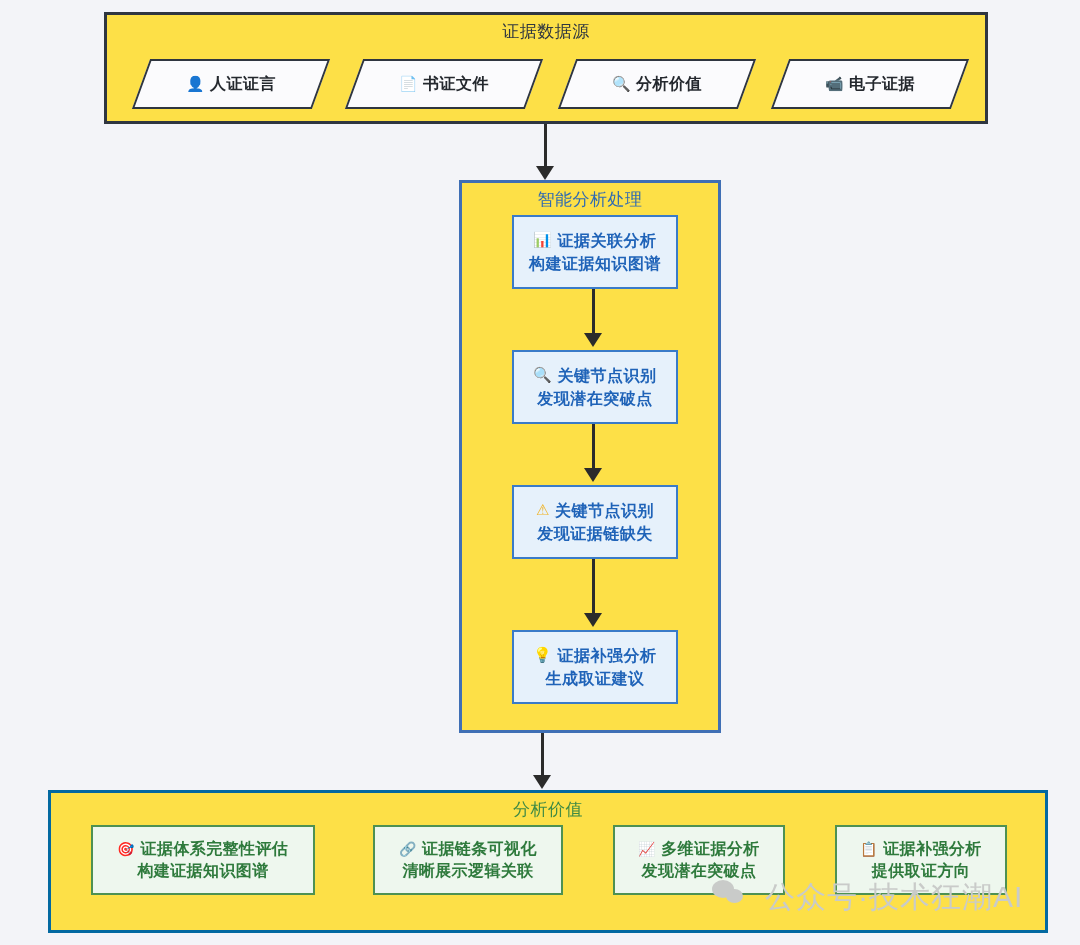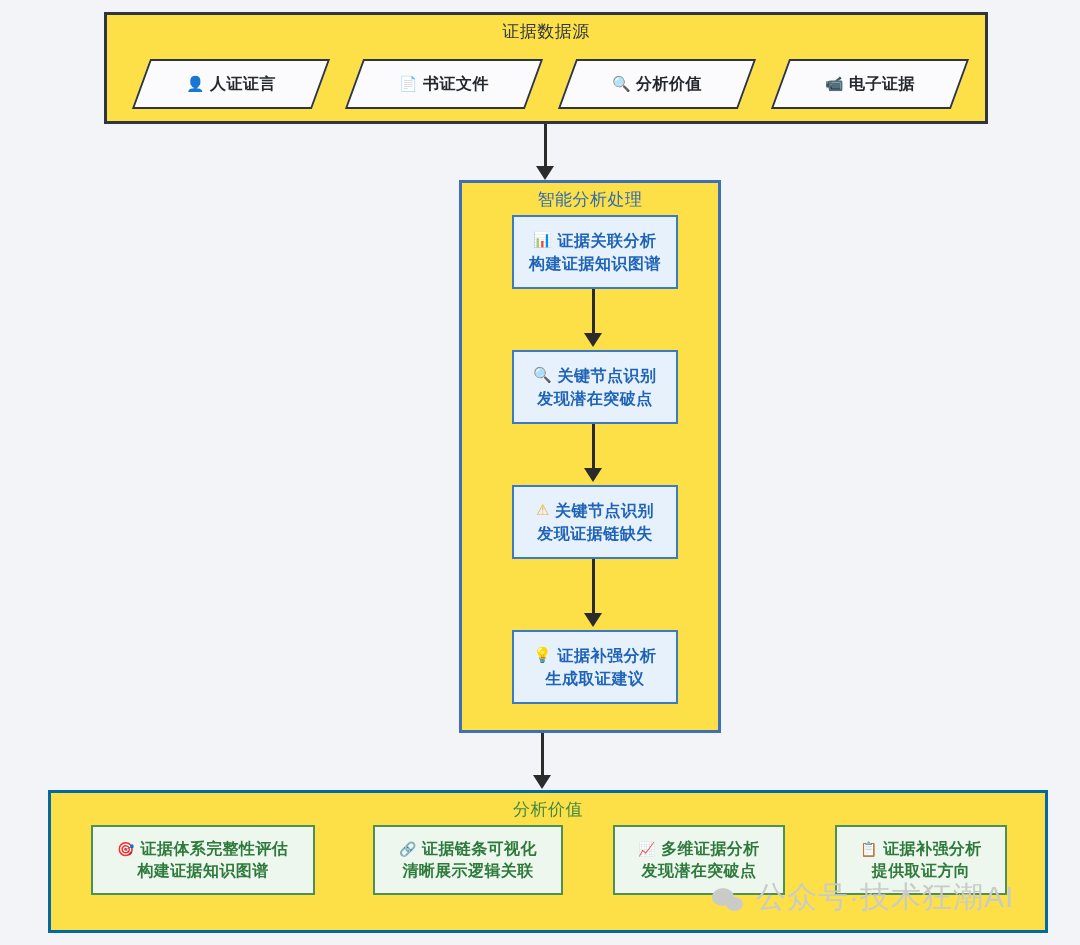--- a/index.html
+++ b/index.html
@@ -176,22 +176,22 @@
     display: inline-block;
   }
   .glyph-sm { font-size: 14px; }
 
   
   #watermark {
     position: absolute;
     left: 712px;
     top: 880px;
     display: flex;
-    align-items: flex-end;
-    gap: 10px;
+    align-items: flex-start;
+    gap: 19px;
     color: #c9cbc9;
     font-size: 30px;
     line-height: 34px;
     letter-spacing: 1px;
     white-space: nowrap;
     pointer-events: none;
     user-select: none;
   }
   #watermark .wm-logo {
     width: 34px;

